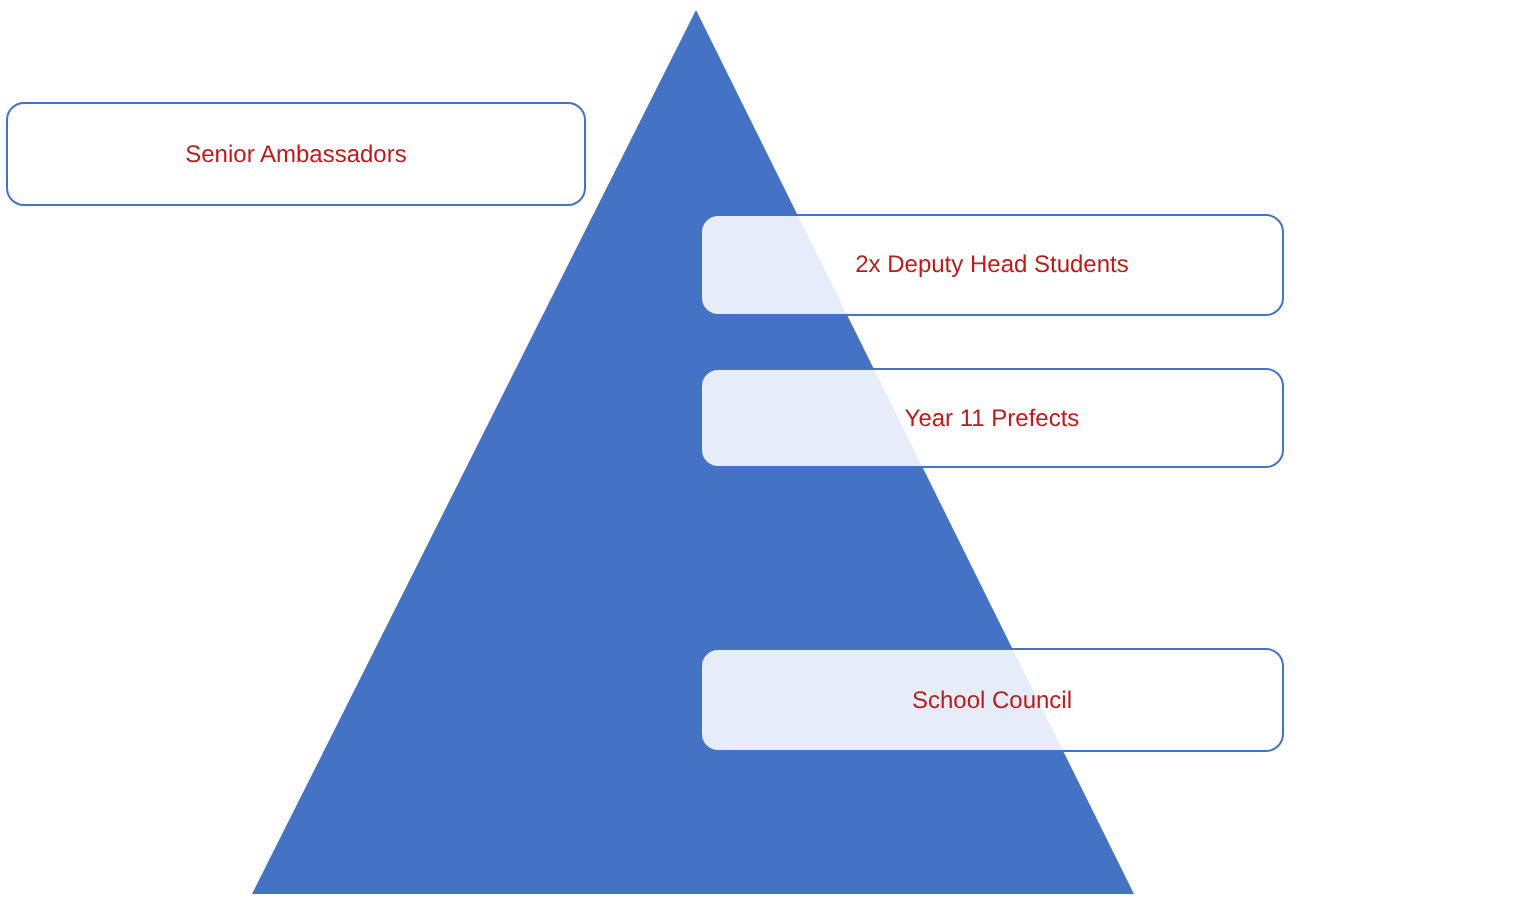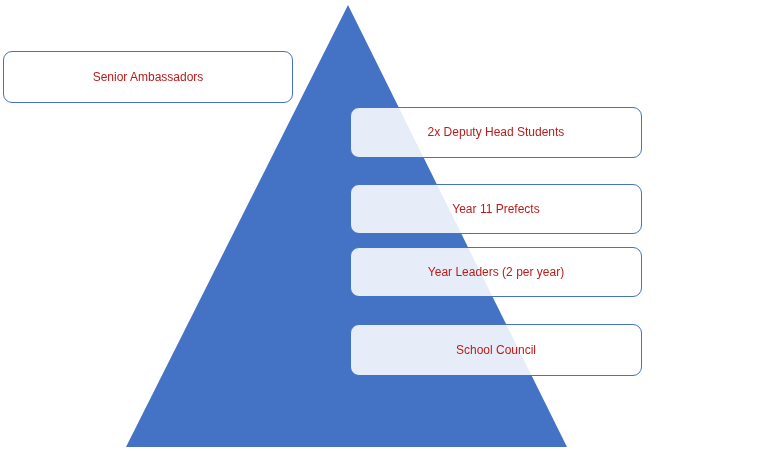--- a/index.html
+++ b/index.html
@@ -61,21 +61,18 @@
 
 
   <div class="box" id="box-deputy">
     <span>2x Deputy Head Students</span>
   </div>
 
   <div class="box" id="box-prefects">
     <span>Year 11 Prefects</span>
   </div>
 
-  <div class="box" id="box-leaders">
-    <span>Year Leaders (2 per year)</span>
-  </div>
 
   <div class="box" id="box-council">
     <span>School Council</span>
   </div>
 
 </div>
 
 </body></html>

